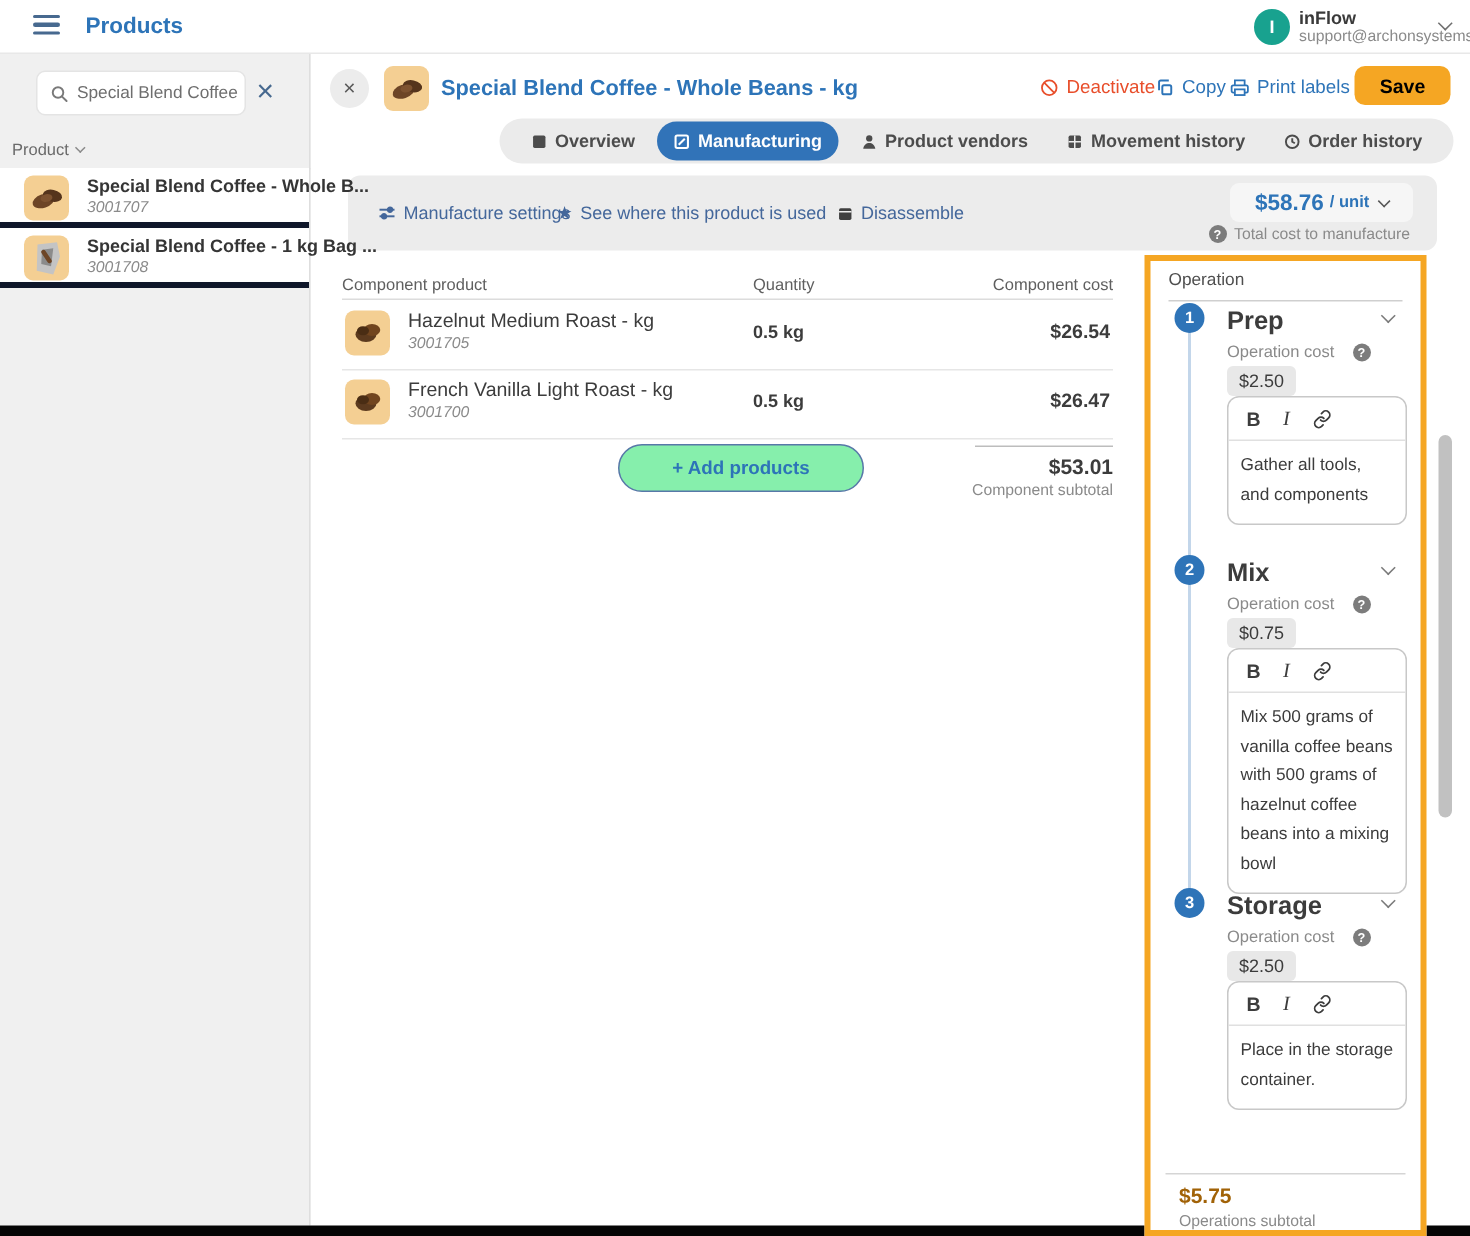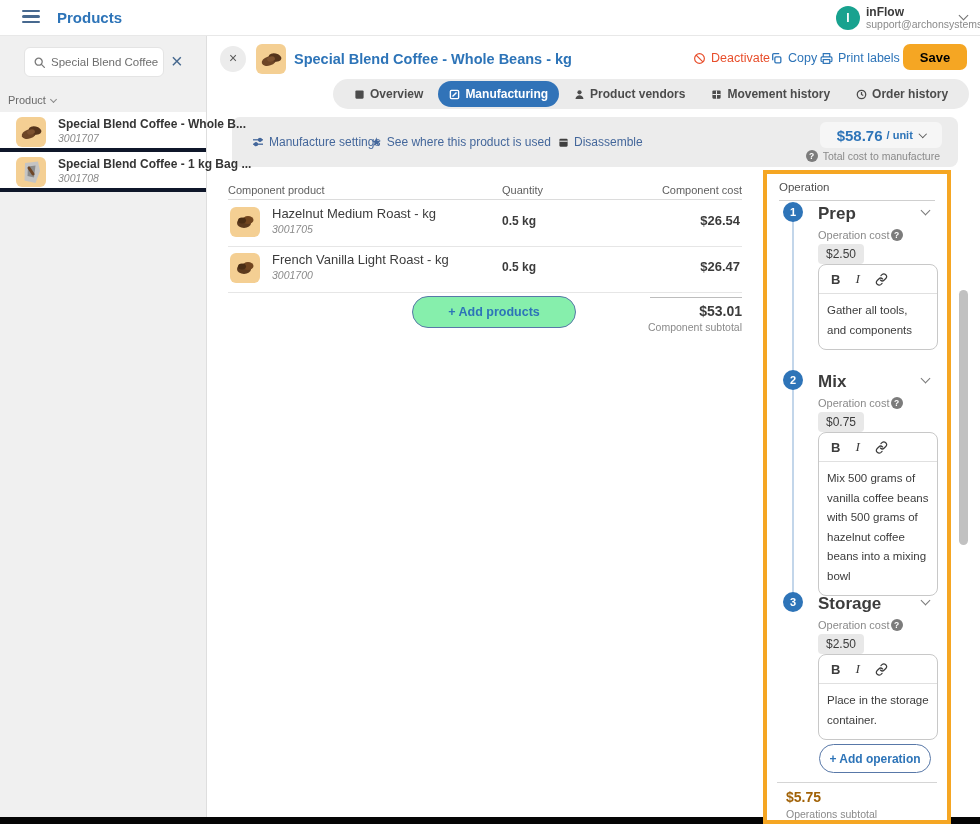--- a/index.html
+++ b/index.html
@@ -74,21 +74,21 @@
 
   
   .ops-panel { position:absolute; left:763px; top:170px; width:188px; height:654px; border:4px solid #f5a623; background:#fff; z-index:4; }
   .ops-title { position:absolute; left:12px; top:7px; font-size:11.5px; color:#4f4f4f; }
   .ops-underline { position:absolute; left:12px; top:26px; width:156px; border-bottom:1px solid #cfcfcf; }
   .ops-connector { position:absolute; left:25px; top:45px; width:2px; height:380px; background:#c3d6ea; }
   .op { position:absolute; left:0; width:180px; }
   .op-num { position:absolute; left:16px; top:0; width:20px; height:20px; border-radius:50%; background:#2e74b8; color:#fff; font-size:11px; font-weight:bold; text-align:center; line-height:20px; }
   .op-name { position:absolute; left:51px; top:2px; font-size:17px; font-weight:bold; color:#3c3c3c; }
   .op-chev { position:absolute; right:18px; top:5px; border-color:#7a7a7a; }
-  .op-costlbl { position:absolute; left:51px; top:27px; font-size:11px; color:#8a8a8a; display:flex; align-items:center; gap:1px; }
+  .op-costlbl { position:absolute; left:51px; top:27px; font-size:11px; color:#8a8a8a; display:flex; align-items:center; gap:12px; }
   .op-badge { position:absolute; left:51px; top:42px; background:#e8e8e8; border-radius:4px; padding:3px 8px; font-size:12px; font-weight:normal; color:#3c3c3c; cursor:text; }
   .editor { position:absolute; left:51px; top:62px; width:120px; background:#fff; border:1px solid #c8c8c8; border-radius:8px; }
   .ed-toolbar { display:flex; align-items:center; gap:15px; padding:6px 12px; border-bottom:1px solid #e0e0e0; }
   .ed-b { font-size:13px; font-weight:bold; color:#3d3d3d; cursor:pointer; }
   .ed-i { font-size:13.5px; font-style:italic; font-family:"Liberation Serif","DejaVu Serif",serif; color:#3d3d3d; cursor:pointer; }
   .ed-link { cursor:pointer; display:flex; }
   .ed-body { padding:7px 8px 9px 8px; font-size:11.5px; line-height:1.7; color:#3c3c3c; cursor:text; }
   .add-op { position:absolute; left:52px; top:570px; width:112px; height:29px; background:#fff; border:1.5px solid #5878a8; border-radius:15px; font-size:12px; font-weight:bold; color:#2d74b8; font-family:inherit; cursor:pointer; }
   .ops-div { position:absolute; left:10px; top:608px; width:160px; border-bottom:1px solid #d5d5d5; }
   .ops-sub { position:absolute; left:19px; top:615px; font-size:14px; font-weight:bold; color:#a16207; }
@@ -383,21 +383,20 @@
               <svg width="13" height="13" viewBox="0 0 24 24" fill="none" stroke="#3d3d3d" stroke-width="2.2" stroke-linecap="round">
                 <path d="M10 13a5 5 0 0 0 7.07 0l2.83-2.83a5 5 0 0 0-7.07-7.07L11 5"></path>
                 <path d="M14 11a5 5 0 0 0-7.07 0L4.1 13.83a5 5 0 0 0 7.07 7.07L13 19"></path>
               </svg>
             </span>
         </div>
         <div class="ed-body">Place in the storage container.</div>
       </div>
     </div>
 
-    <button class="add-op">+ Add operation</button>
     <div class="ops-div"></div>
     <div class="ops-sub">$5.75</div>
     <div class="ops-sub-lbl">Operations subtotal</div>
   </div>
 
   <div class="scroll-thumb"></div>
   <div class="bottom-bar"></div>
 </div>
 
 </body></html>

